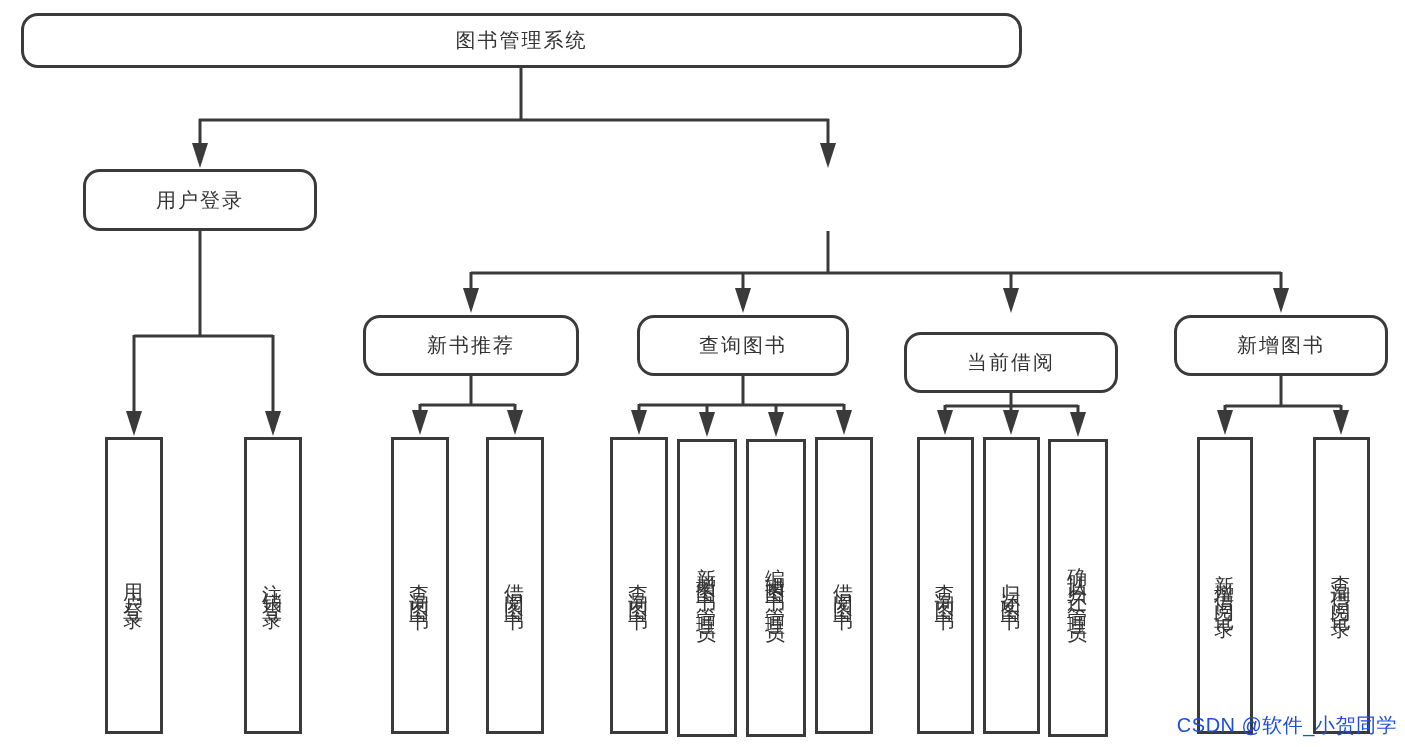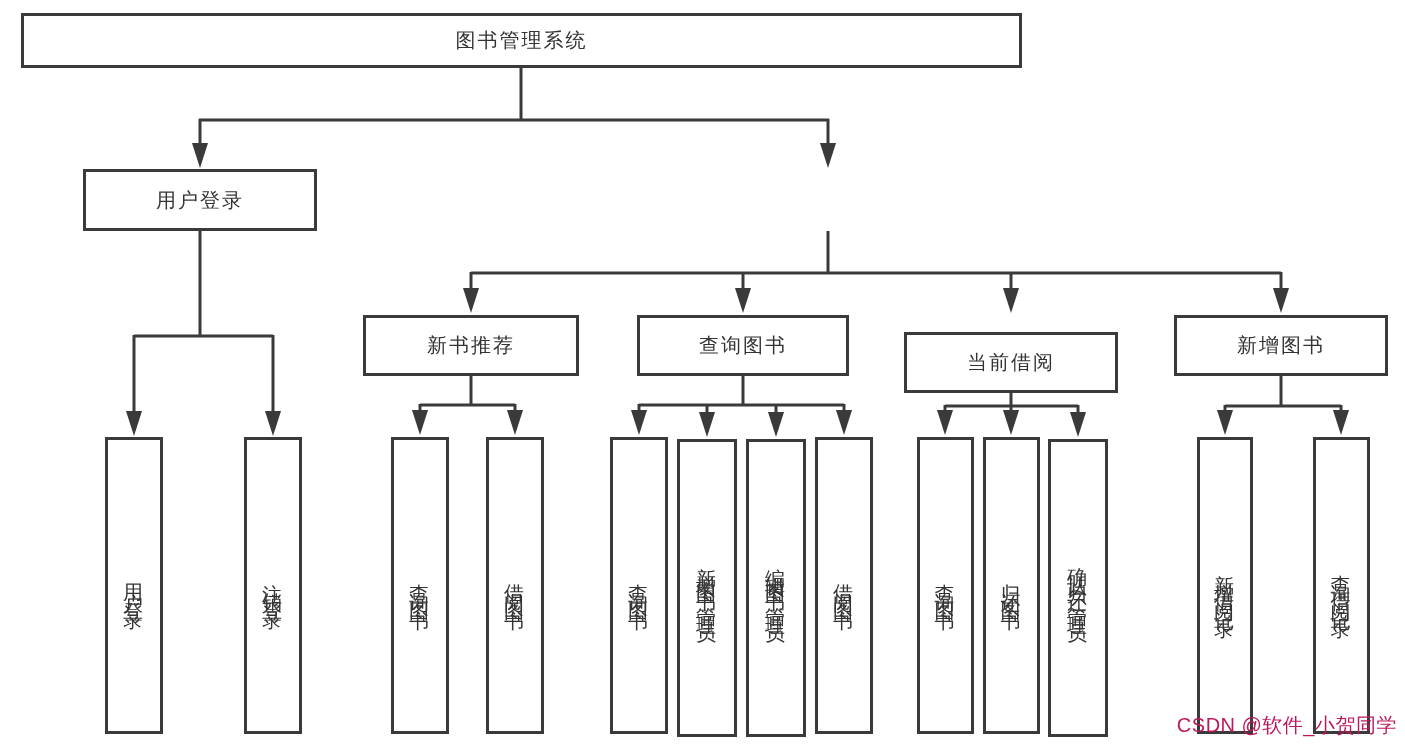--- a/index.html
+++ b/index.html
@@ -29,36 +29,37 @@
     color: #333333;
     display: flex;
     align-items: center;
     justify-content: center;
     z-index: 2;
     white-space: nowrap;
   }
   .h-node {
     font-size: 20px;
     letter-spacing: 2px;
+    border-radius: 17px;
   }
   .v-node {
     writing-mode: vertical-rl;
     text-orientation: mixed;
     font-size: 20px;
     letter-spacing: 9px;
     white-space: normal;
   }
   .watermark {
     position: absolute;
     right: 8px;
     top: 712px;
     z-index: 3;
     font-size: 20px;
     letter-spacing: 0.5px;
-    color: #be185d;
+    color: #1d4ed8;
   }
 </style>
 </head>
 <body>
 
 <div class="canvas">
 
   <svg class="connectors" width="1405" height="747" viewBox="0 0 1405 747">
     <g stroke="#3a3a3a" stroke-width="3" fill="#3a3a3a">
 

